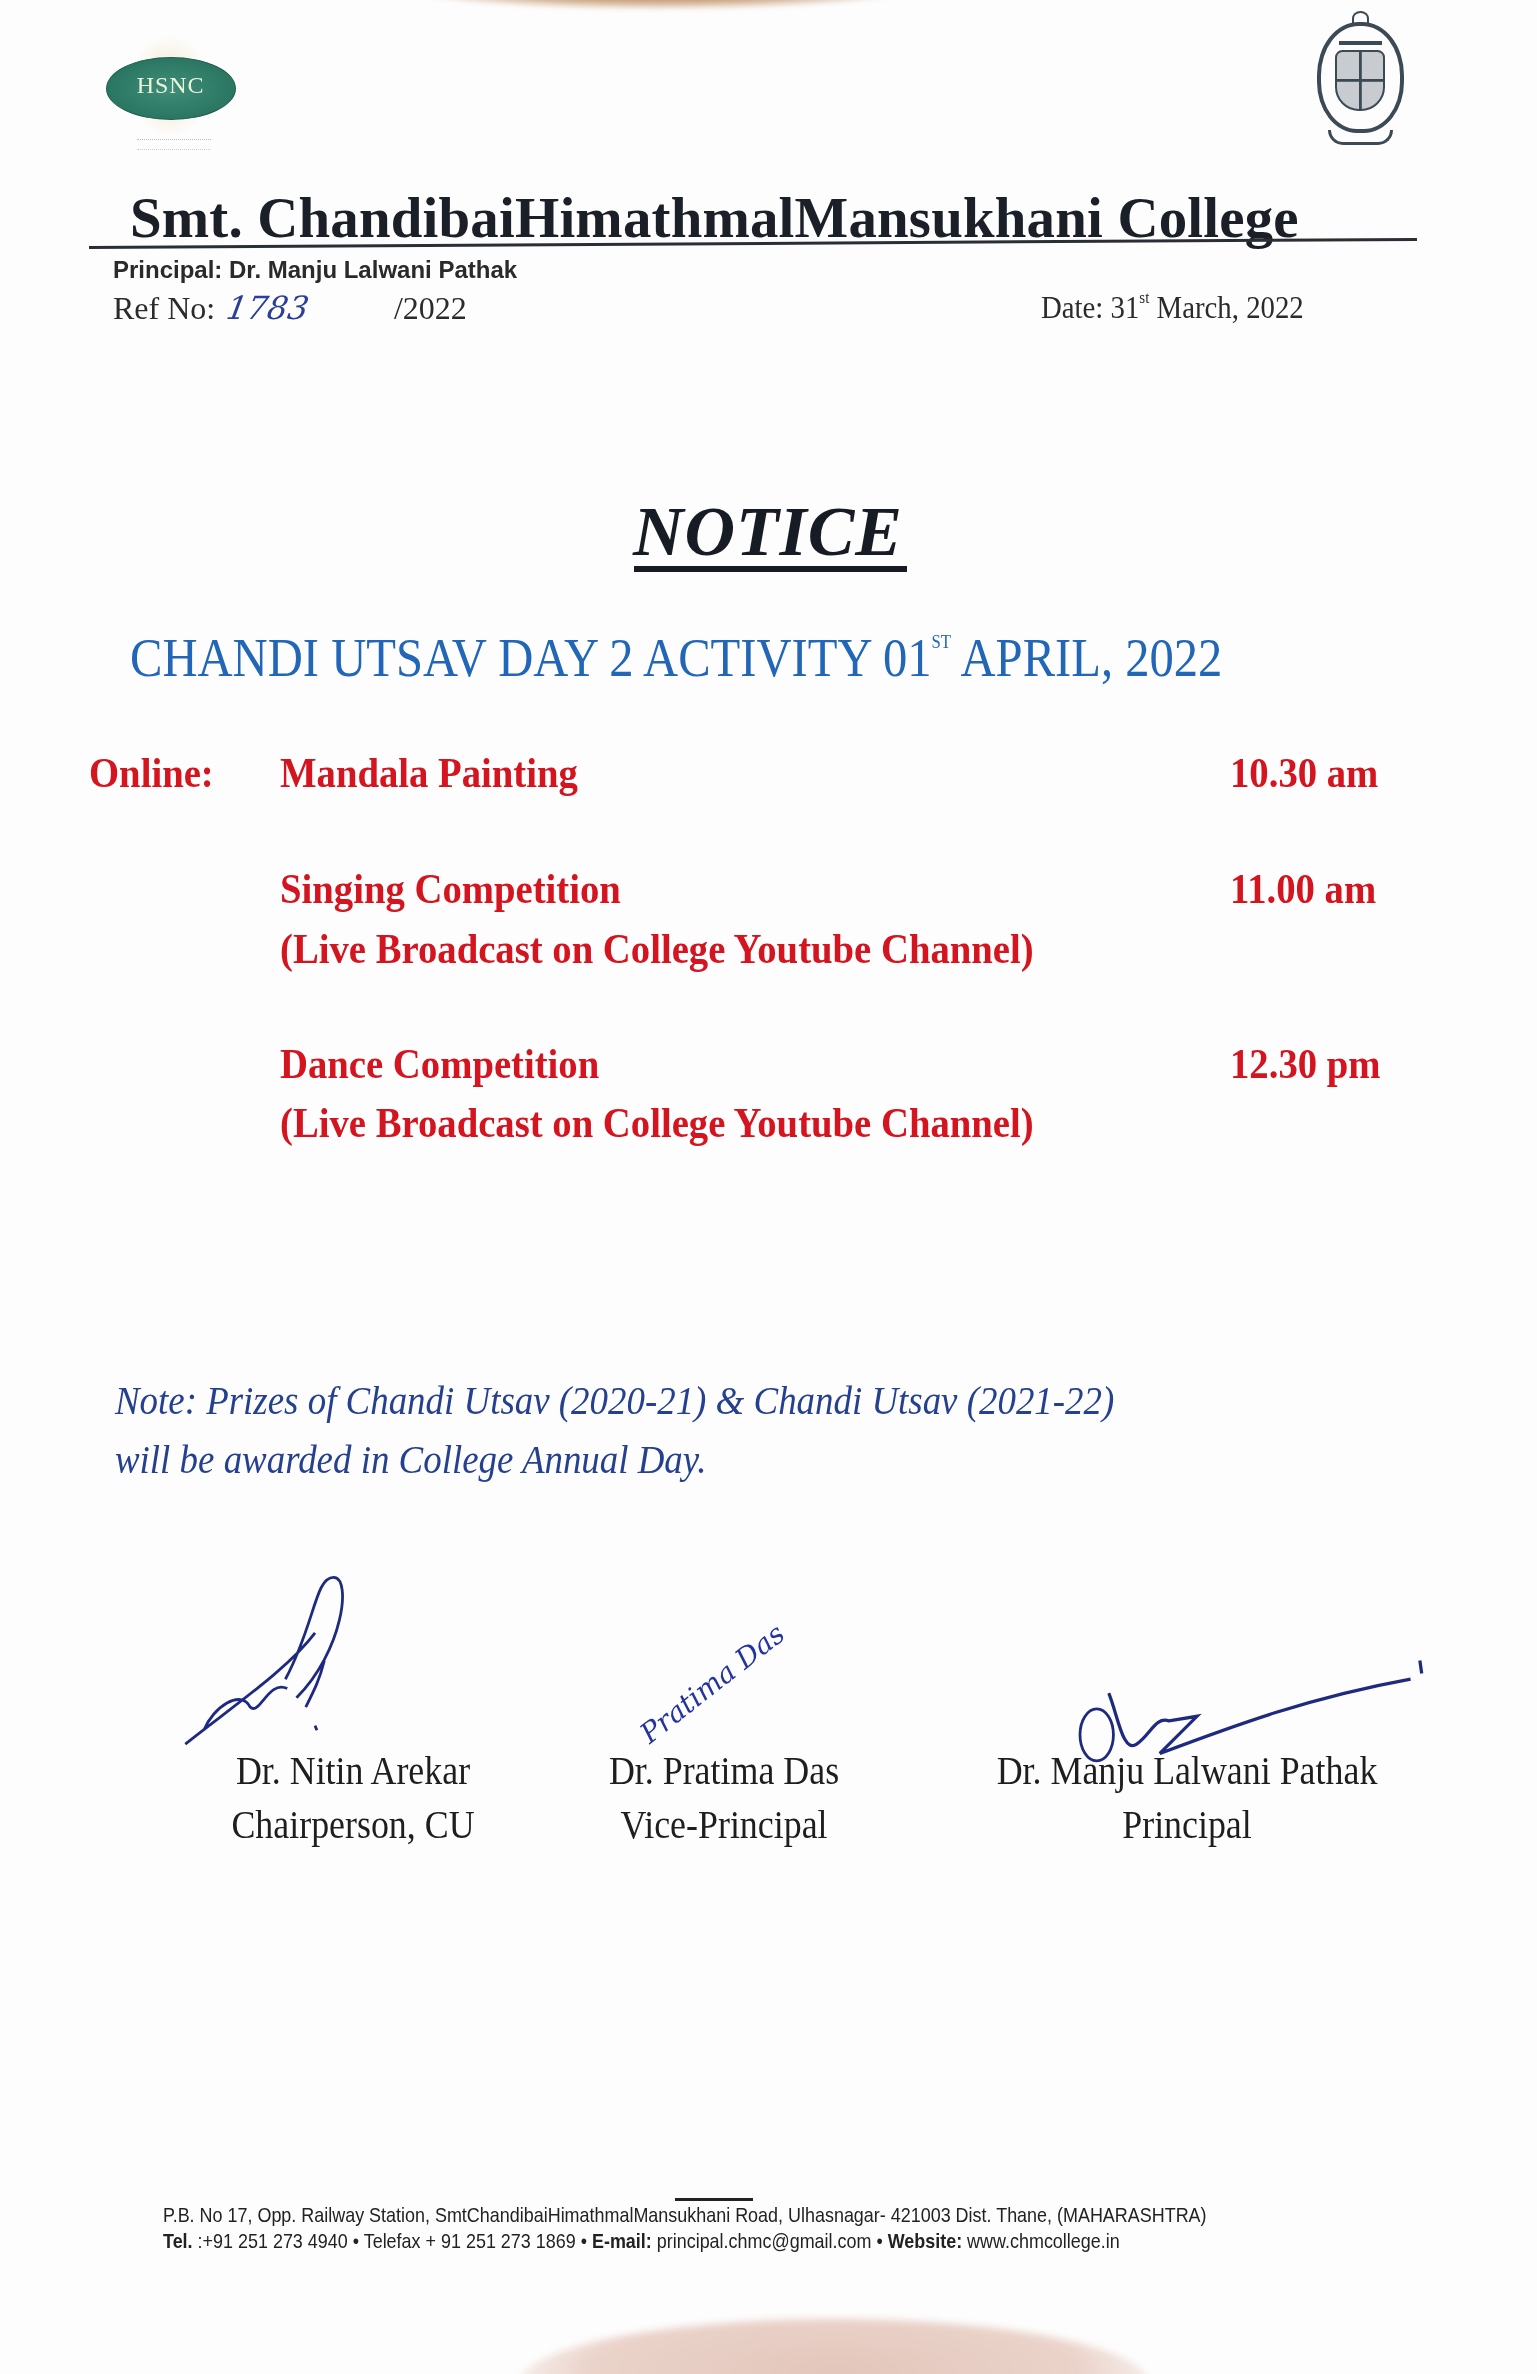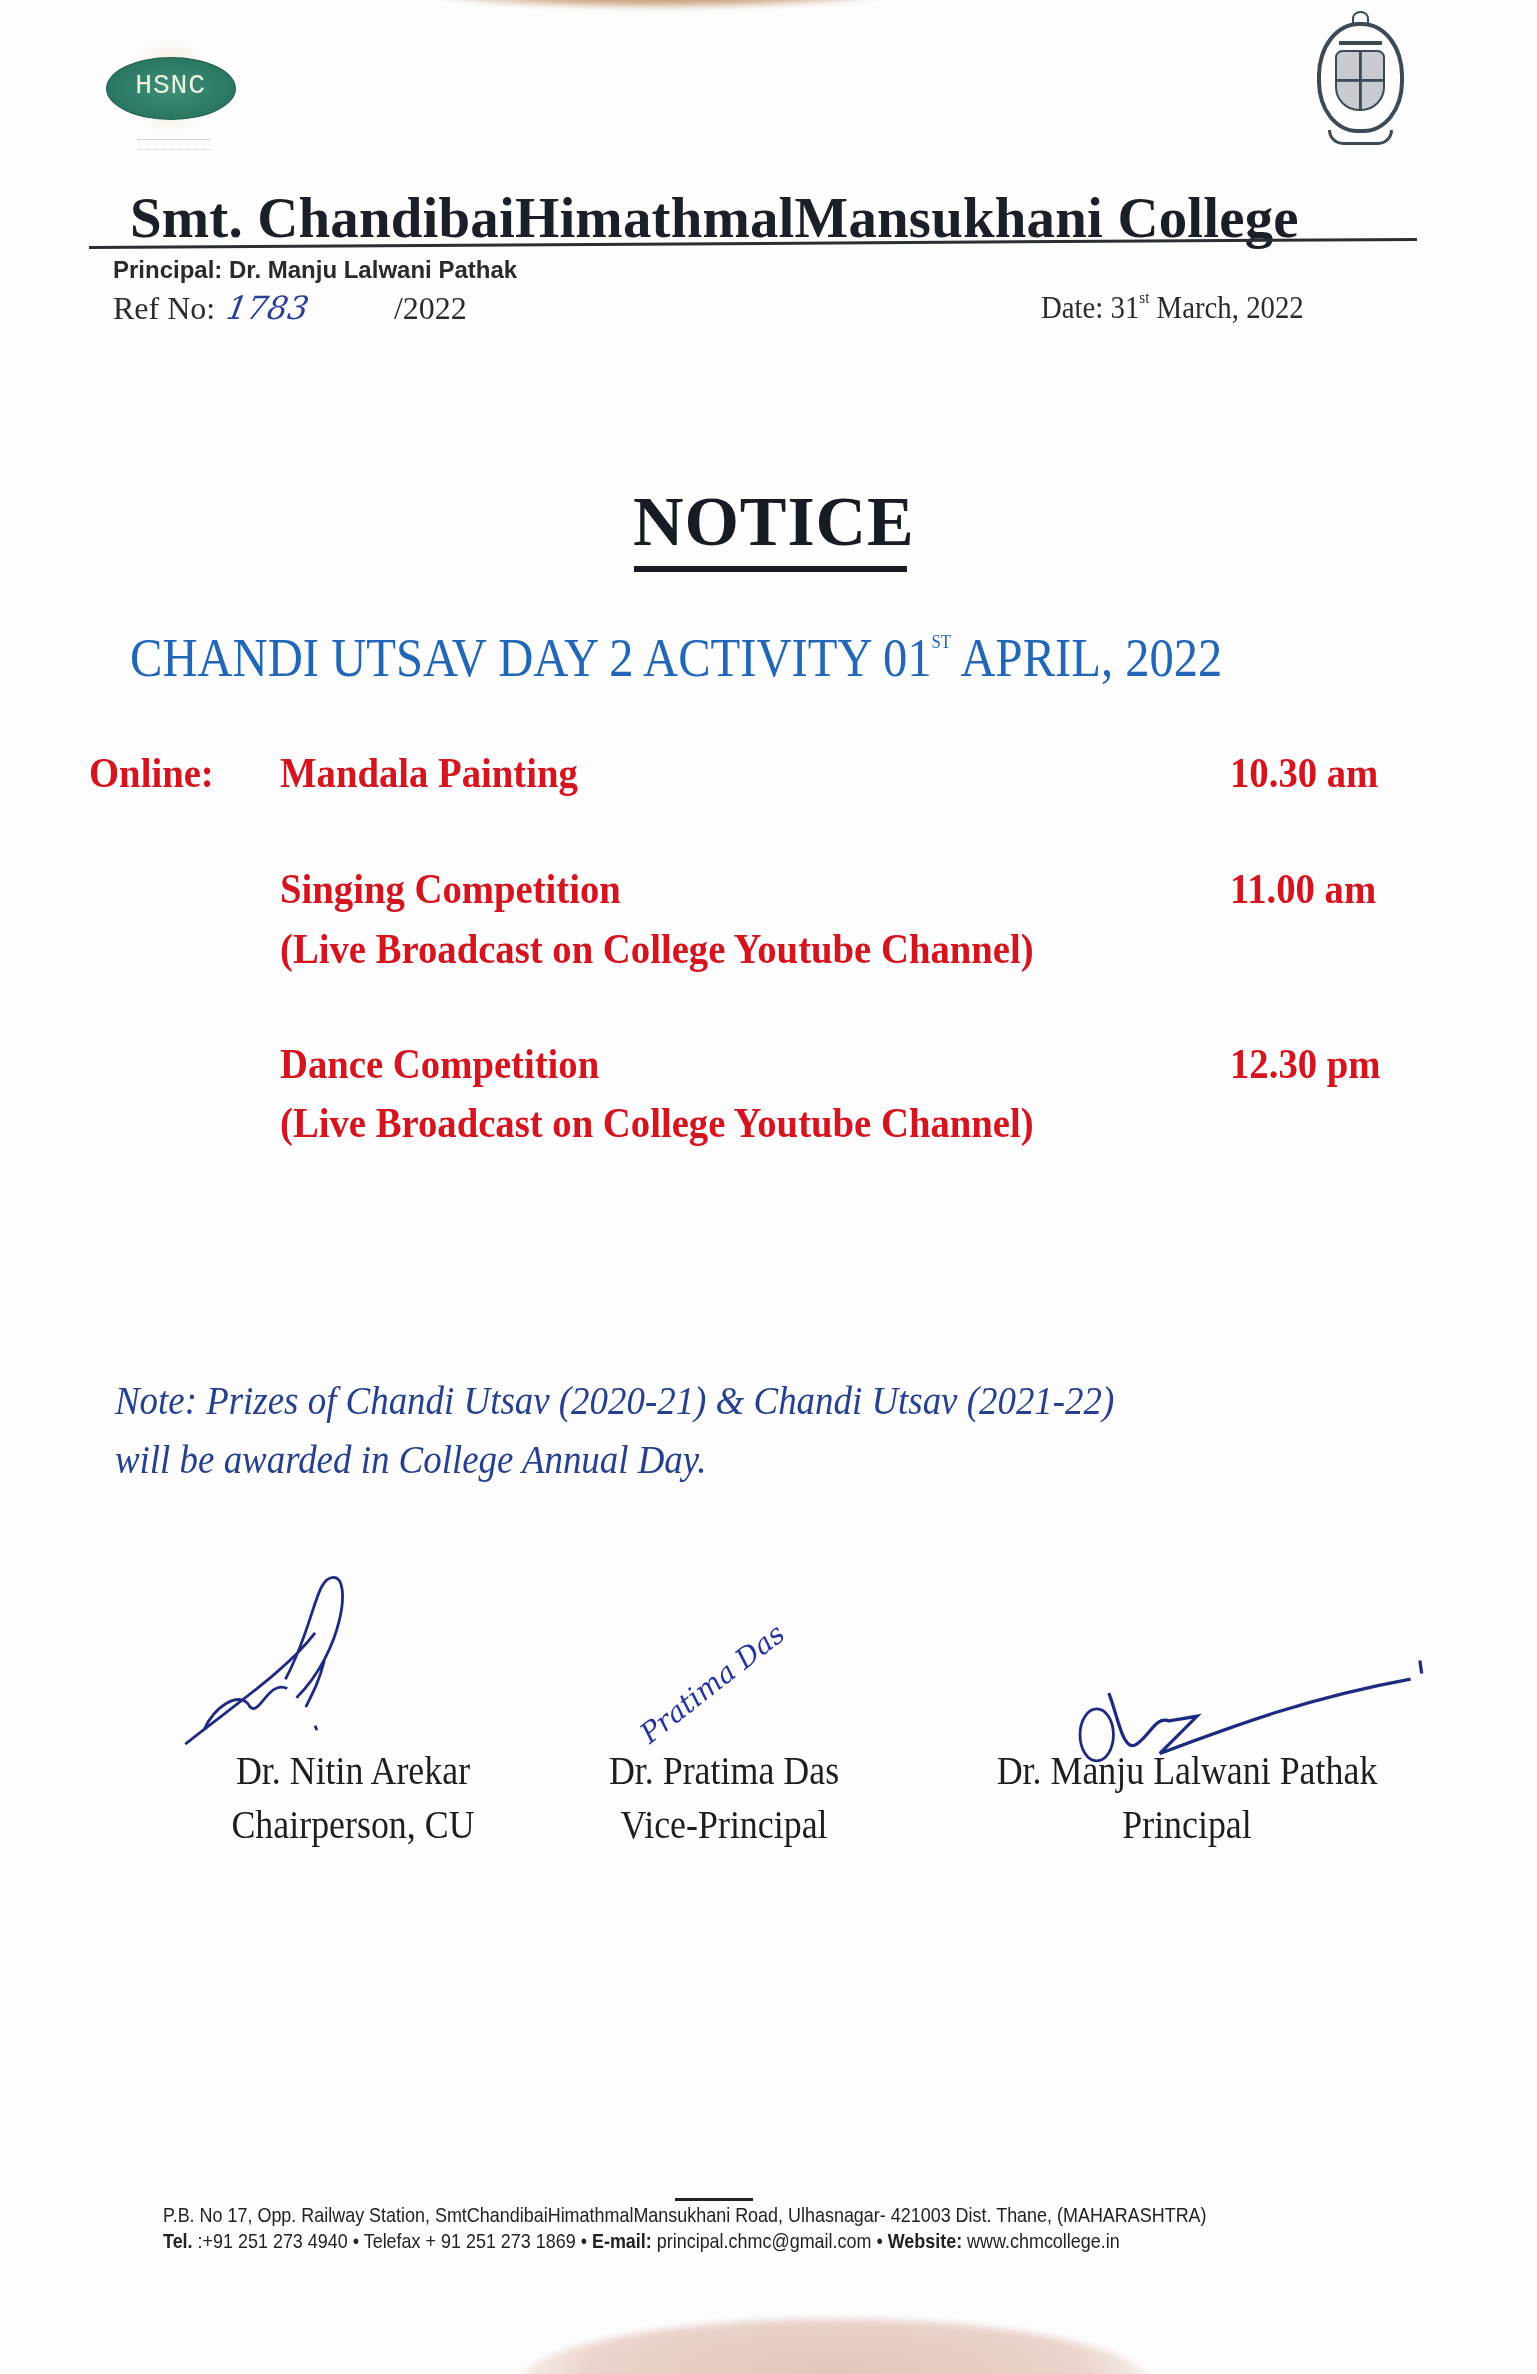--- a/index.html
+++ b/index.html
@@ -27,21 +27,21 @@
     left: 28px; top: 0; width: 83px; height: 102px;
     background: radial-gradient(ellipse at center, rgba(232,200,150,0.55) 0%, rgba(232,200,150,0) 70%);
   }
   .hsnc-oval {
     left: 5.6px; top: 22px; width: 128px; height: 61px; border-radius: 50%;
     background: radial-gradient(ellipse at center, #3f8e78 0%, #2a7662 70%, #226652 100%);
     border: 1.9px solid #1f5e4b;
     display: flex; align-items: center; justify-content: center;
   }
   .hsnc-text {
-    font-family: Liberation Mono, monospace; font-size: 28px; color: #eef3dc;
+    font-family: Liberation Serif, serif; font-size: 24px; color: #eef3dc;
     letter-spacing: 0.9px; margin-top: -5.6px;
   }
   .hsnc-sub { left: 37px; top: 104px; width: 74px; height: 9.3px;
     border-top: 0.9px dotted #bbb; border-bottom: 0.9px dotted #ccc; }
   
   .crest { left: 1315px; top: 11px; width: 96px; height: 139px; }
   .crest-ring {
     left: 1.9px; top: 11px; width: 87px; height: 111px; border-radius: 48% 48% 46% 46%;
     border: 4.6px solid #3c4a55; box-sizing: border-box;
   }
@@ -73,21 +73,21 @@
   .ref-line { left: 113px; top: 289px; font-size: 32px; color: #2b2b2b; white-space: nowrap; }
   .ref-hand {
     font-family: "DejaVu Serif", serif; font-style: italic; color: #2a3f9a; font-size: 32px;
     display: inline-block; margin: 0 5.6px 0 3.7px; transform: skewX(-10deg);
   }
   .ref-year { margin-left: 72px; }
   .date-line { left: 1041px; top: 289px; font-size: 32px; color: #2b2b2b; white-space: nowrap; transform: scaleX(0.9); transform-origin: left top; }
   sup.s { font-size: 16.7px; vertical-align: 15px; line-height: 0; }
 
   .notice-title {
-    left: 633px; top: 482px; font-size: 70px; font-weight: bold; color: #161b24;
+    left: 633px; top: 492px; font-size: 70px; font-weight: bold; font-style: italic; color: #161b24;
     white-space: nowrap; letter-spacing: 0.9px;
   }
   .notice-underline { left: 634px; top: 566px; width: 273px; height: 5.6px; background: #161b24; }
 
   .event-heading {
     left: 130px; top: 627px; font-size: 54px; color: #2266b8; white-space: nowrap;
     transform: scaleX(0.9); transform-origin: left top;
   }
   .event-heading sup.s { font-size: 18.6px; vertical-align: 28px; color: #2266b8; }
 

